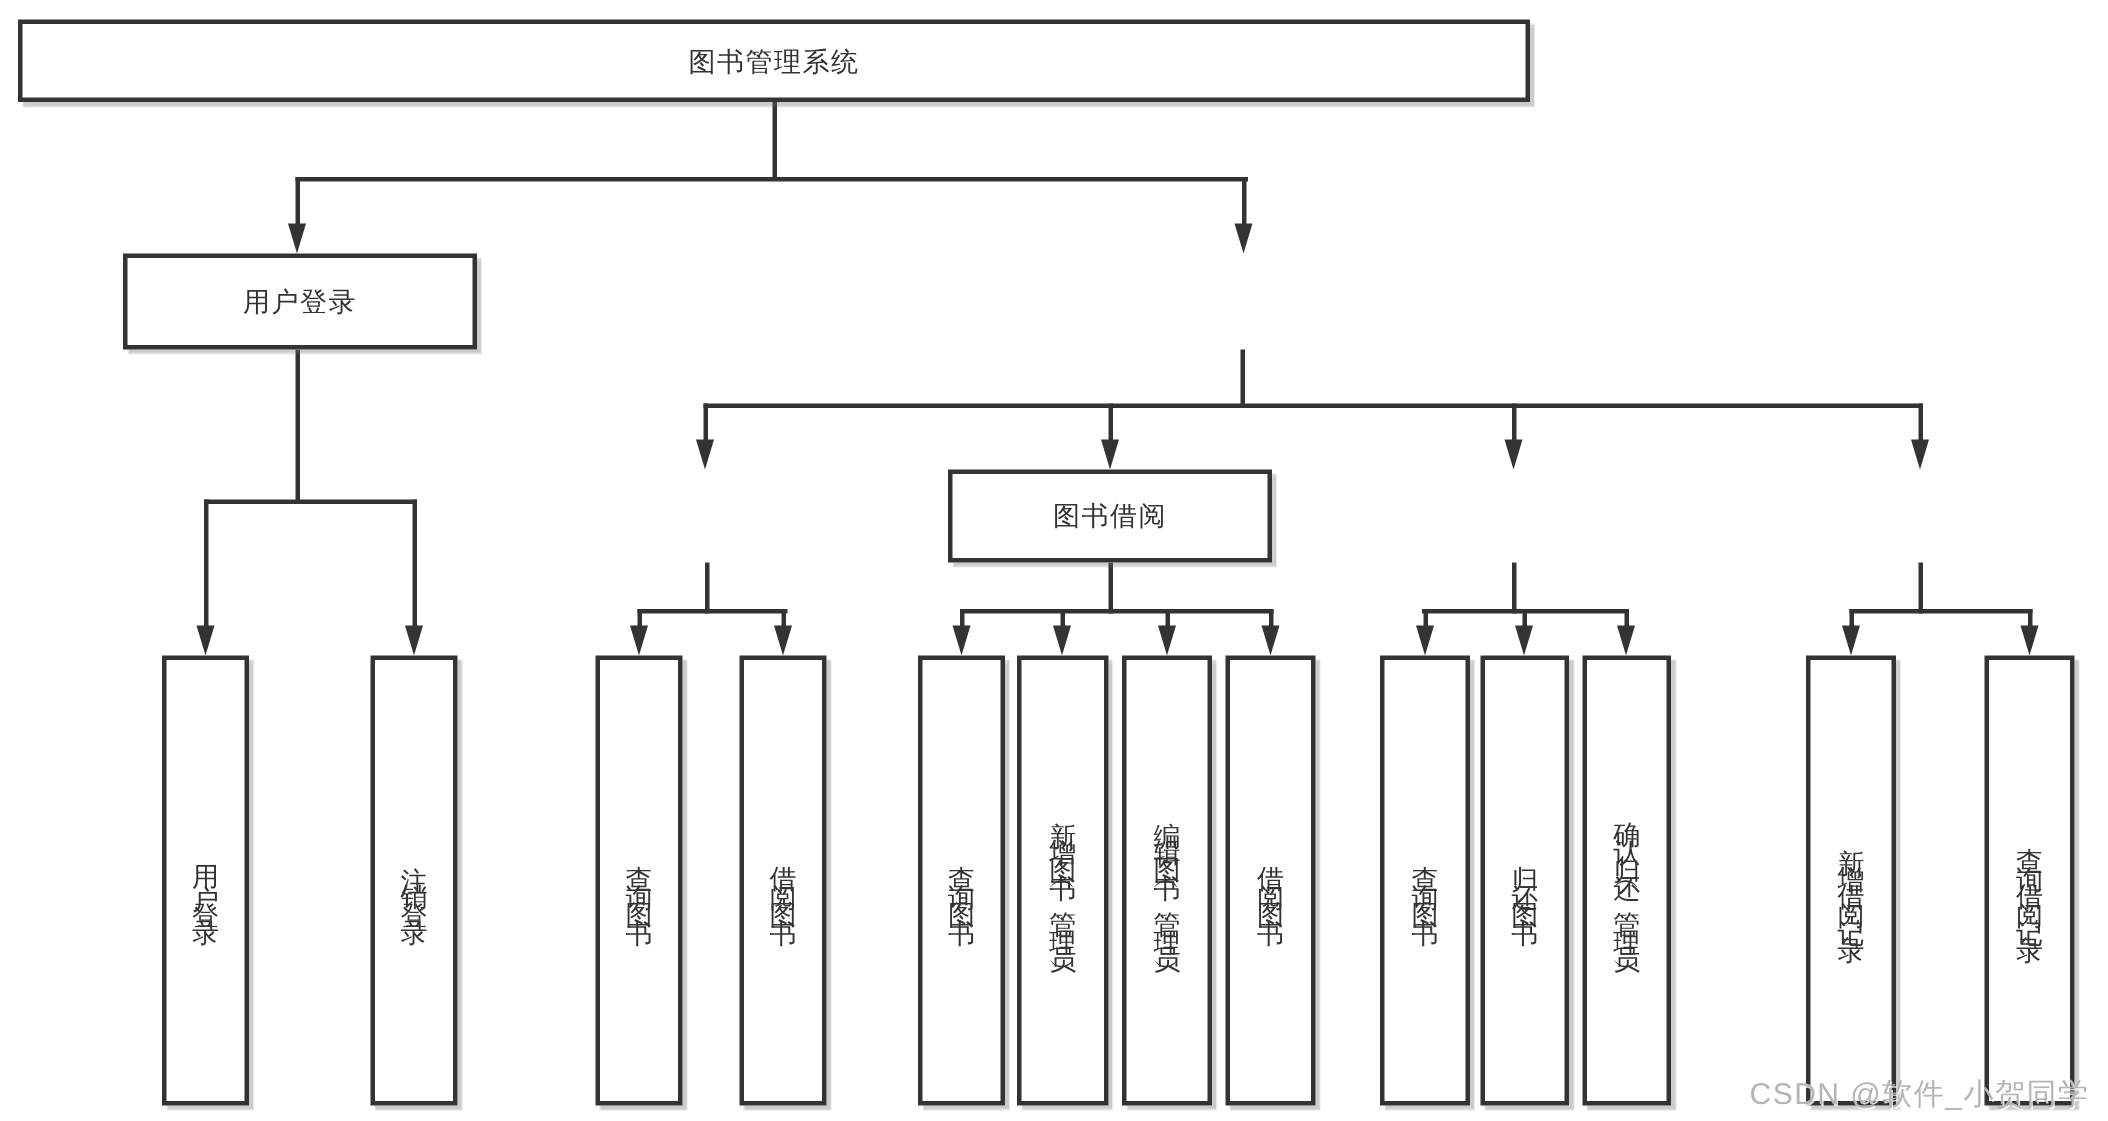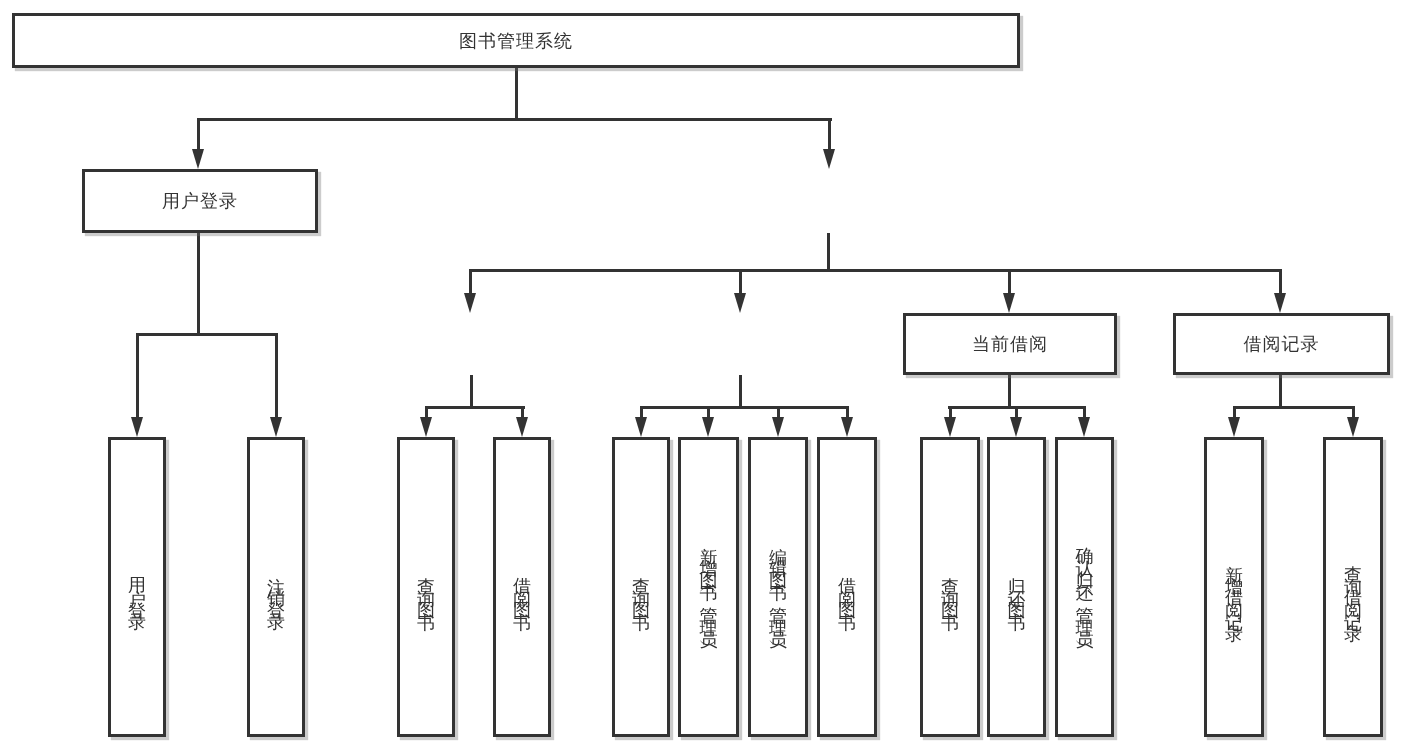--- a/index.html
+++ b/index.html
@@ -88,22 +88,21 @@
   <div class="hline" style="left:469px; top:269px; width:813px;"></div>
   <div class="vline" style="left:469px; top:269px; height:26px;"></div>
   <div class="arrow" style="left:464px; top:293px;"></div>
   <div class="vline" style="left:739px; top:269px; height:26px;"></div>
   <div class="arrow" style="left:734px; top:293px;"></div>
   <div class="vline" style="left:1008px; top:269px; height:26px;"></div>
   <div class="arrow" style="left:1003px; top:293px;"></div>
   <div class="vline" style="left:1279px; top:269px; height:26px;"></div>
   <div class="arrow" style="left:1274px; top:293px;"></div>
 
-  <div class="box" style="left:903px; top:313px; width:214px; height:62px;">当前借阅</div>
-  <div class="box" style="left:1173px; top:313px; width:217px; height:62px;">借阅记录</div>
+  <div class="box" style="left:632px; top:313px; width:216px; height:62px;">图书借阅</div>
 
   <div class="vline" style="left:470px; top:375px; height:34px;"></div>
   <div class="hline" style="left:425px; top:406px; width:100px;"></div>
   <div class="vline" style="left:425px; top:406px; height:13px;"></div>
   <div class="arrow" style="left:420px; top:417px;"></div>
   <div class="vline" style="left:521px; top:406px; height:13px;"></div>
   <div class="arrow" style="left:516px; top:417px;"></div>
 
   <div class="vline" style="left:739px; top:375px; height:34px;"></div>
   <div class="hline" style="left:640px; top:406px; width:209px;"></div>
@@ -143,14 +142,15 @@
   <div class="box leaf" style="left:748px; top:437px; width:60px; height:300px;">编辑图书（管理员）</div>
   <div class="box leaf" style="left:817px; top:437px; width:60px; height:300px;">借阅图书</div>
 
   <div class="box leaf" style="left:920px; top:437px; width:60px; height:300px;">查询图书</div>
   <div class="box leaf" style="left:987px; top:437px; width:59px; height:300px;">归还图书</div>
   <div class="box leaf" style="left:1055px; top:437px; width:59px; height:300px;">确认归还（管理员）</div>
 
   <div class="box leaf" style="left:1204px; top:437px; width:60px; height:300px;">新增借阅记录</div>
   <div class="box leaf" style="left:1323px; top:437px; width:60px; height:300px;">查询借阅记录</div>
 
+  <div class="watermark">CSDN @软件_小贺同学</div>
 
 </div>
 
 </body></html>

